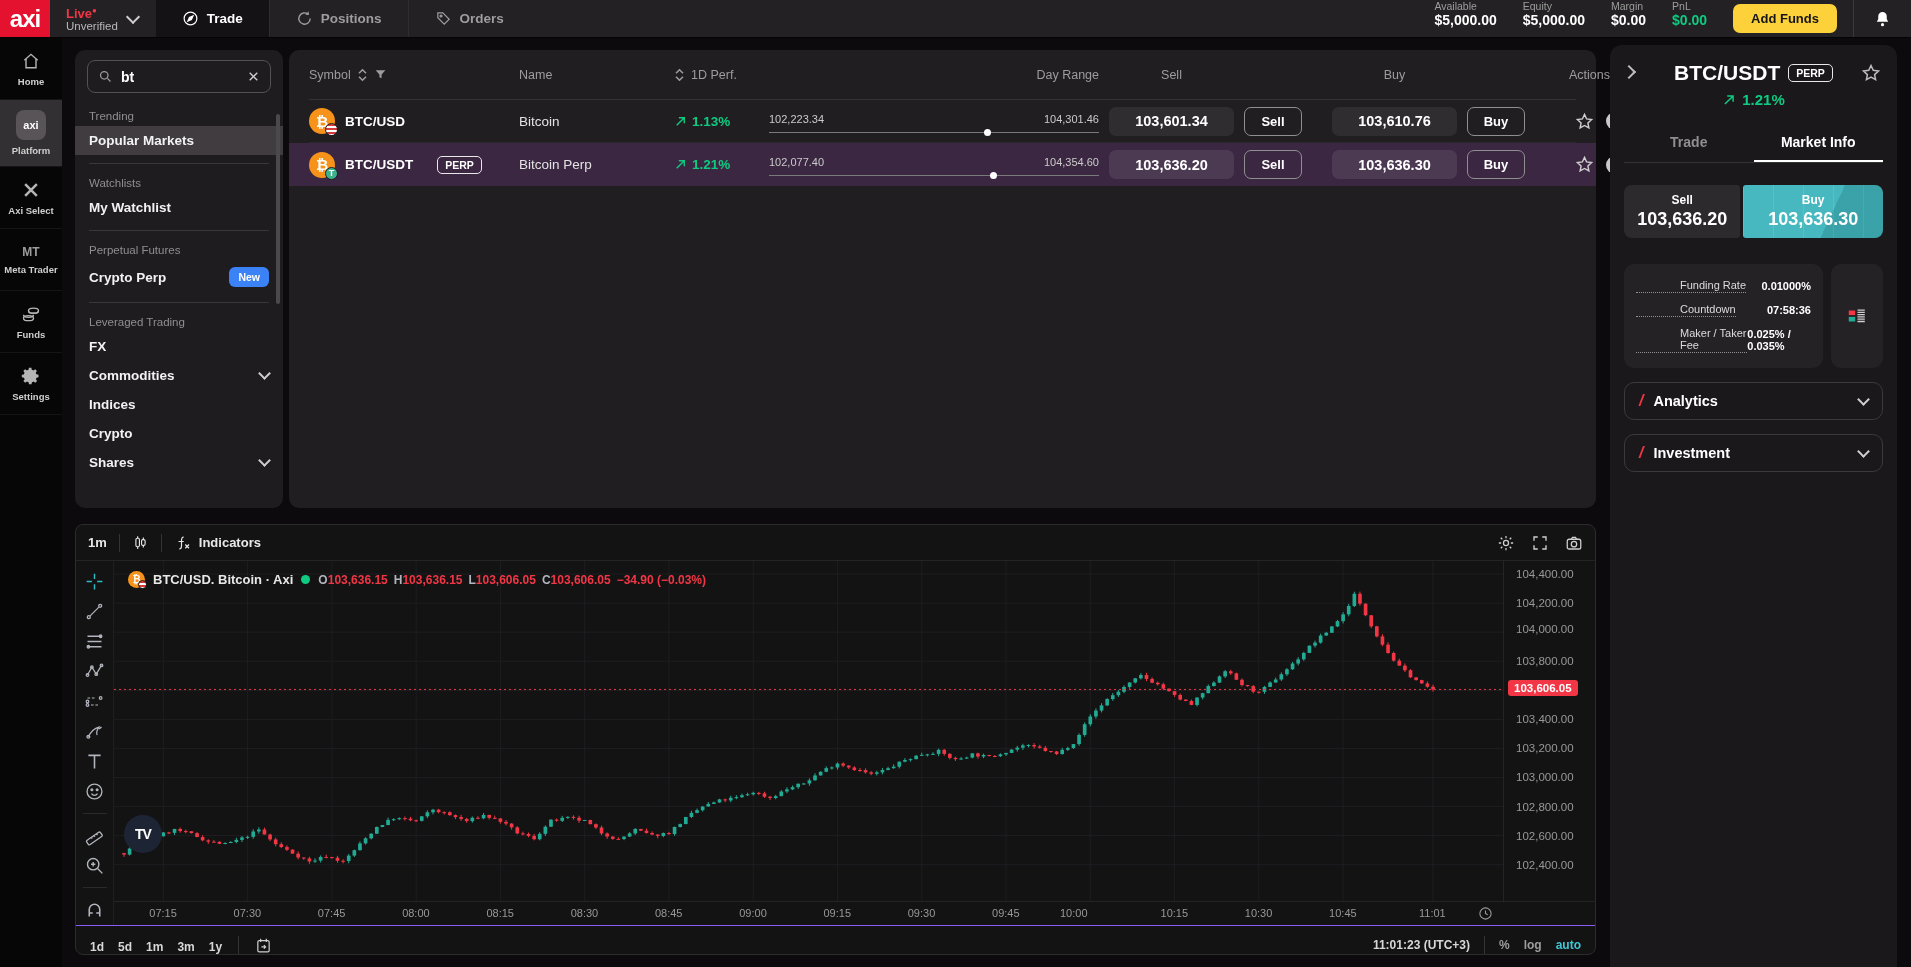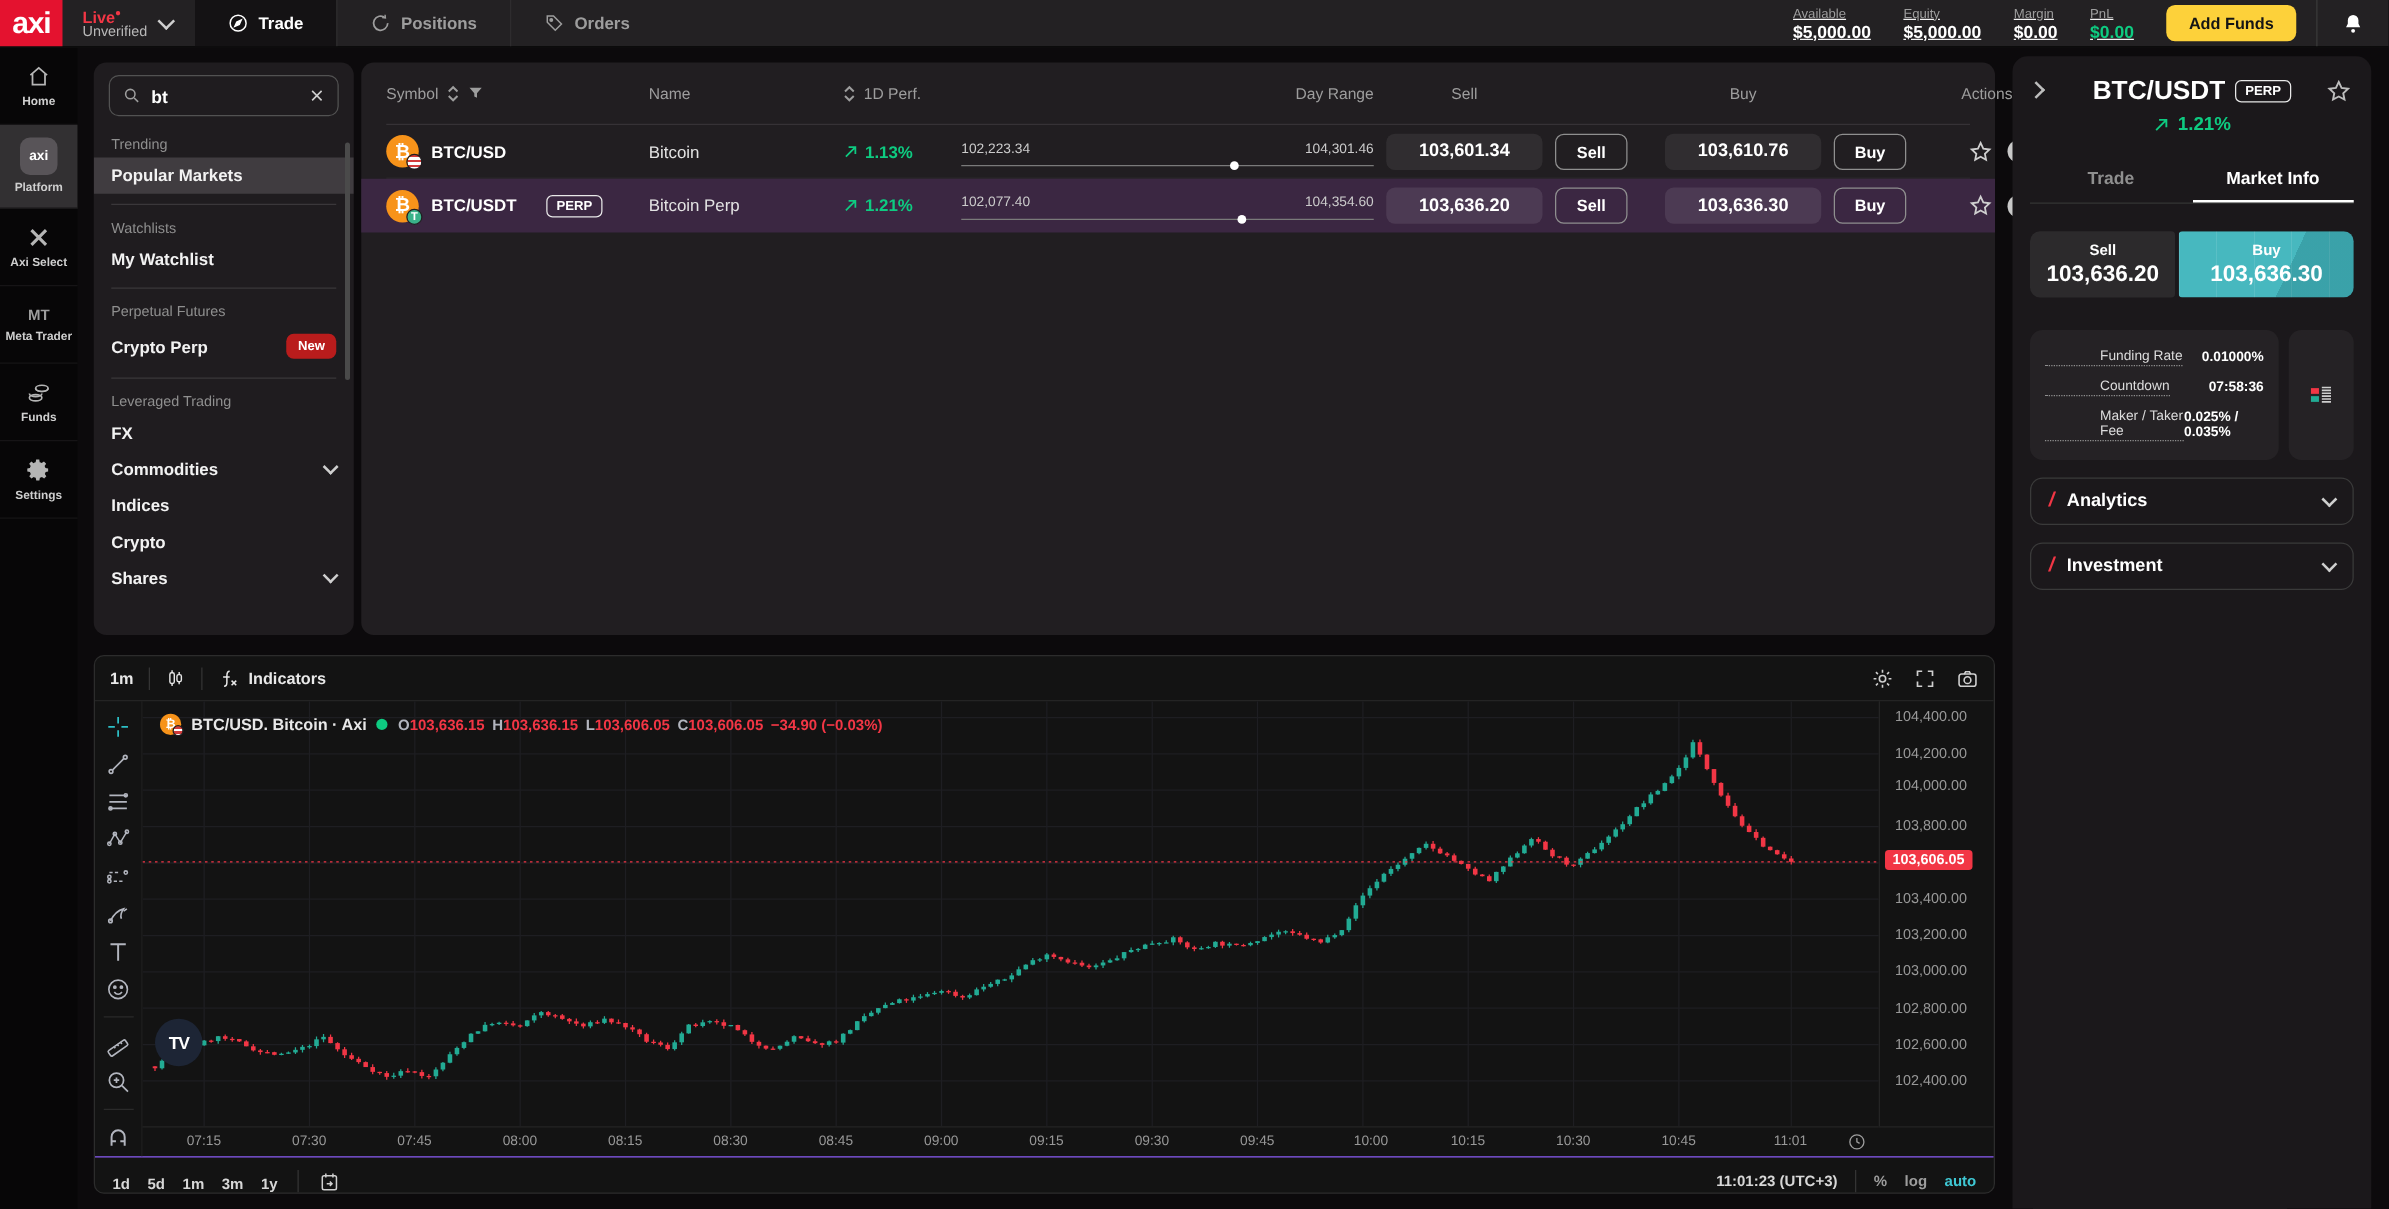--- a/index.html
+++ b/index.html
@@ -16,21 +16,21 @@
   .acct .mode { color:#f23645; font-weight:bold; font-size:13px; line-height:13px; }
   .acct .mode sup { font-size:8px; }
   .acct .status { color:#b9b9b9; font-size:11.5px; line-height:13px; }
   .chev { width:10px; height:10px; border-right:2px solid #cfcfcf; border-bottom:2px solid #cfcfcf;
     transform:rotate(45deg); margin-top:-4px; }
   .tab { display:flex; align-items:center; gap:8px; padding:0 26px; color:#9d9d9d;
     font-weight:bold; font-size:13.5px; border-left:1px solid #2e2c2e; cursor:pointer; }
   .tab.active { background:#141214; color:#fff; border-left:none; }
   .tab svg { width:17px; height:17px; }
   .tb-spacer { flex:1; }
-  .stat { display:flex; flex-direction:column; justify-content:center; margin-right:26px;text-decoration:underline; }
+  .stat { display:flex; flex-direction:column; margin-right:26px; }
   .stat .lbl { color:#9d9d9d; font-size:10.5px; }
   .stat .val { color:#fff; font-weight:bold; font-size:14px; }
   .stat .val.green { color:#0ecb81; }
   .addfunds { align-self:center; background:#fdd13a; color:#151515; border:none; border-radius:7px;
     font-weight:bold; font-size:13px; padding:7px 18px; margin-right:16px; cursor:pointer; }
   .bell-wrap { display:flex; align-items:center; border-left:1px solid #3a3a3a; padding:0 20px; }
 
   
   #sidebar { position:absolute; left:0; top:38px; width:62px; height:929px; background:#070607;
     display:flex; flex-direction:column; }
@@ -51,21 +51,21 @@
   .search-box { margin:10px 12px 4px 12px; height:33px; border:1px solid #525252; border-radius:8px;
     display:flex; align-items:center; padding:0 10px; gap:8px; }
   .search-box input { background:transparent; border:none; outline:none; color:#fff;
     font-weight:bold; font-size:14px; width:110px; font-family:inherit; }
   .wl-scroll { position:absolute; right:3px; top:64px; width:4px; height:190px; background:#4a4a4a; border-radius:2px; }
   .wl-head { color:#8f8f8f; font-size:11.5px; padding:13px 14px 4px 14px; }
   .wl-item { display:flex; align-items:center; padding:7px 14px; font-size:13.5px; font-weight:bold;
     color:#f2f2f2; cursor:pointer; justify-content:space-between; }
   .wl-item.active { background:#403c40; }
   .wl-div { border-top:1px solid #3a373a; margin:8px 14px 0 14px; }
-  .badge-new { background:#b91c1c; border-radius:6px; font-size:10.5px; font-weight:bold;
+  .badge-new { background:#3b82f6; border-radius:6px; font-size:10.5px; font-weight:bold;
     padding:4px 9px; color:#fff; }
   .chev-d { width:9px; height:9px; border-right:2px solid #cfcfcf; border-bottom:2px solid #cfcfcf;
     transform:rotate(45deg); margin-top:-4px; }
 
   
   #market { position:absolute; left:289px; top:50px; width:1307px; height:458px;
     background:#211e21; border-radius:10px; padding:0 20px; }
   .mrow { display:grid; grid-template-columns:200px 145px 85px 330px 125px 78px 125px 78px 1fr;
     align-items:center; column-gap:10px; }
   .mhead { height:50px; color:#9d9d9d; font-size:12.5px; border-bottom:1px solid #363236; }
@@ -1108,21 +1108,21 @@
             <div class="ttick" style="left: 119.597px;">07:30</div>
             <div class="ttick" style="left: 203.867px;">07:45</div>
             <div class="ttick" style="left: 288.137px;">08:00</div>
             <div class="ttick" style="left: 372.408px;">08:15</div>
             <div class="ttick" style="left: 456.678px;">08:30</div>
             <div class="ttick" style="left: 540.948px;">08:45</div>
             <div class="ttick" style="left: 625.219px;">09:00</div>
             <div class="ttick" style="left: 709.489px;">09:15</div>
             <div class="ttick" style="left: 793.76px;">09:30</div>
             <div class="ttick" style="left: 878.03px;">09:45</div>
-            <div class="ttick" style="left: 969px;">10:00</div>
+            <div class="ttick" style="left: 946px;">10:00</div>
             <div class="ttick" style="left: 1046.57px;">10:15</div>
             <div class="ttick" style="left: 1130.84px;">10:30</div>
             <div class="ttick" style="left: 1215.11px;">10:45</div>
             <div class="ttick" style="left: 1305px;">11:01</div>
           </div>
         <div id="taxis-corner"></div>
       </div>
     </div>
     <div class="c-bottom">
       <div id="range-btns" style="display:flex;gap:14px;">

